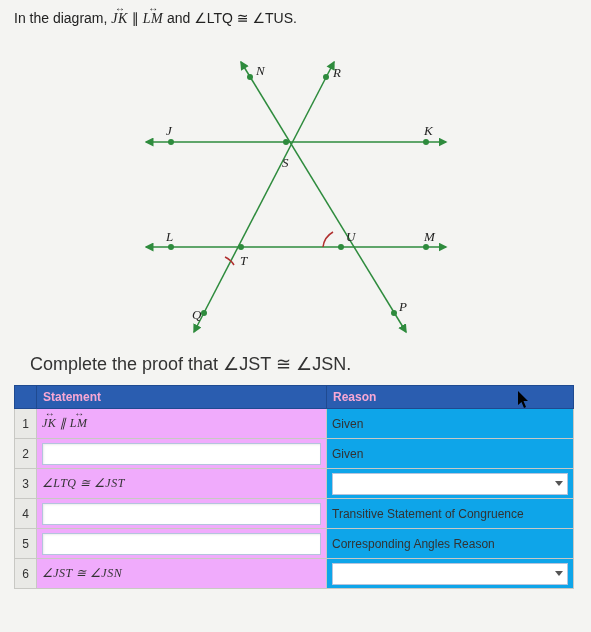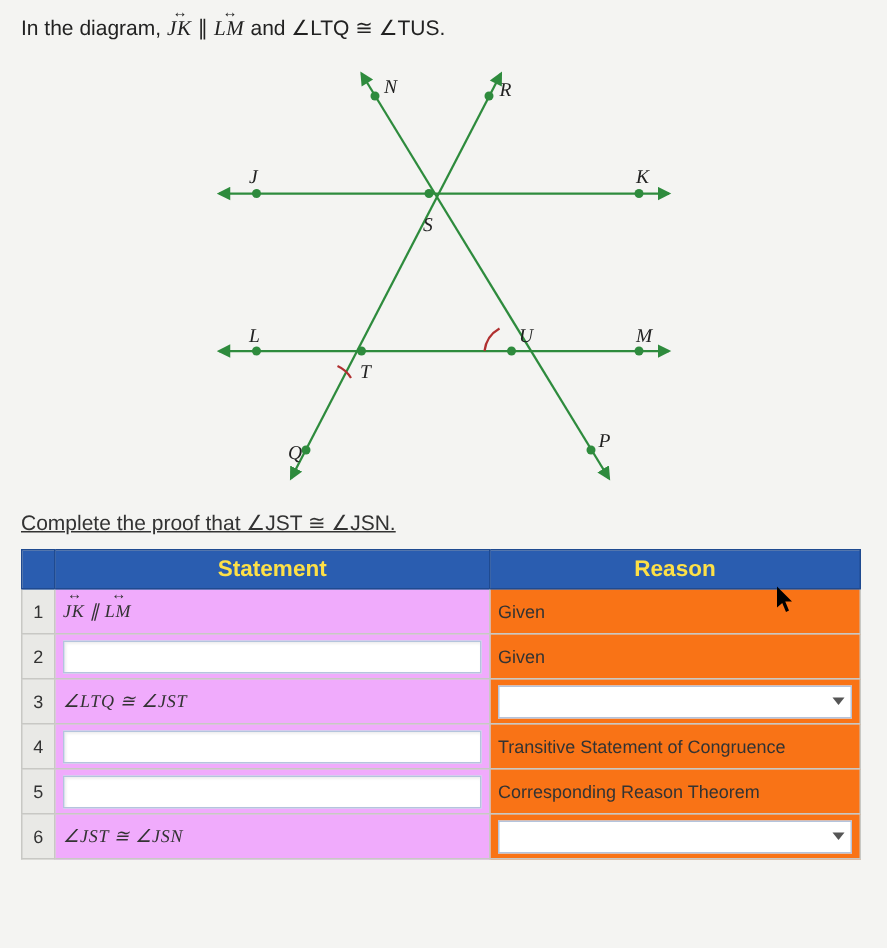--- a/index.html
+++ b/index.html
@@ -7,51 +7,51 @@
     width: 591px;
     height: 632px;
     font-family: Arial, sans-serif;
     font-size: 13px;
     color: #333;
     background: #f4f4f2;
     padding: 10px 14px;
     overflow: hidden;
     position: relative;
   }
-  .problem-text { font-size: 14px; color: #222; margin-bottom: 6px; }
+  .problem-text { font-size: 14px; color: #222; margin-bottom: 20px; }
   .arrows { position: relative; display: inline-block; }
   .arrows::before {
     content: "↔"; position: absolute; top: -9px; left: 0; width: 100%;
     text-align: center; font-size: 10px; letter-spacing: -1px;
   }
   .diagram-wrap { width: 100%; display: flex; justify-content: center; }
   svg.diagram { width: 360px; height: 300px; }
   .line { stroke: #2e8b3d; stroke-width: 1.5; }
   .arrowhead { fill: #2e8b3d; }
   .pt { fill: #2e8b3d; }
   .lbl { font: italic 13px 'Times New Roman', serif; fill: #222; }
   .arc { fill: none; stroke: #b03030; stroke-width: 1.5; }
-  .instruction { font-size: 14px; margin: 6px 0 10px 0; text-decoration: underline; }
+  .instruction { font-size: 18px; margin: 6px 0 10px 16px; }
   table.proof {
     width: 560px; border-collapse: collapse; background: #e9e9e6;
     border: 1px solid #bbb;
   }
   table.proof th {
-    background: #2a5db0; color: #fde047; font-size: 15px; font-weight: bold;
-    padding: 4px 6px; text-align: center; border: 1px solid #1f4a90;
+    background: #2a5db0; color: #f9a8d4; font-size: 12px; font-weight: bold;
+    padding: 4px 6px; text-align: left; border: 1px solid #1f4a90;
   }
   table.proof td {
     border: 1px solid #c8c8c4; padding: 3px 5px; font-size: 12px;
     vertical-align: middle; height: 30px;
   }
   td.numcell {
     width: 22px; text-align: center; background: #e9e9e6; font-size: 12px;
   }
   td.stmt { width: 290px; background: #f0abfc; }
-  td.reason { background: #f97316; }
+  td.reason { background: #0ea5e9; }
   .inputbox {
     display: block; width: 100%; height: 22px; background: #fff;
     border: 1px solid #b4c4dd; box-shadow: inset 1px 1px 2px rgba(0,0,0,.08);
   }
   .selectbox {
     display: flex; align-items: center; justify-content: flex-end;
     width: 100%; height: 22px; background: #fff;
     border: 1px solid #b4c4dd; padding-right: 4px;
   }
   .selectbox .caret {
@@ -156,21 +156,21 @@
         <td class="stmt">
           <div class="inputbox"></div>
         </td>
         <td class="reason"><span>Transitive Statement of Congruence</span></td>
       </tr>
       <tr>
         <td class="numcell">5</td>
         <td class="stmt">
           <div class="inputbox"></div>
         </td>
-        <td class="reason"><span>Corresponding Reason Theorem</span></td>
+        <td class="reason"><span>Corresponding Angles Reason</span></td>
       </tr>
       <tr>
         <td class="numcell">6</td>
         <td class="stmt"><span class="math">∠JST ≅ ∠JSN</span></td>
         <td class="reason">
           <div class="selectbox">
             <div class="caret"></div>
           </div>
         </td>
       </tr>

